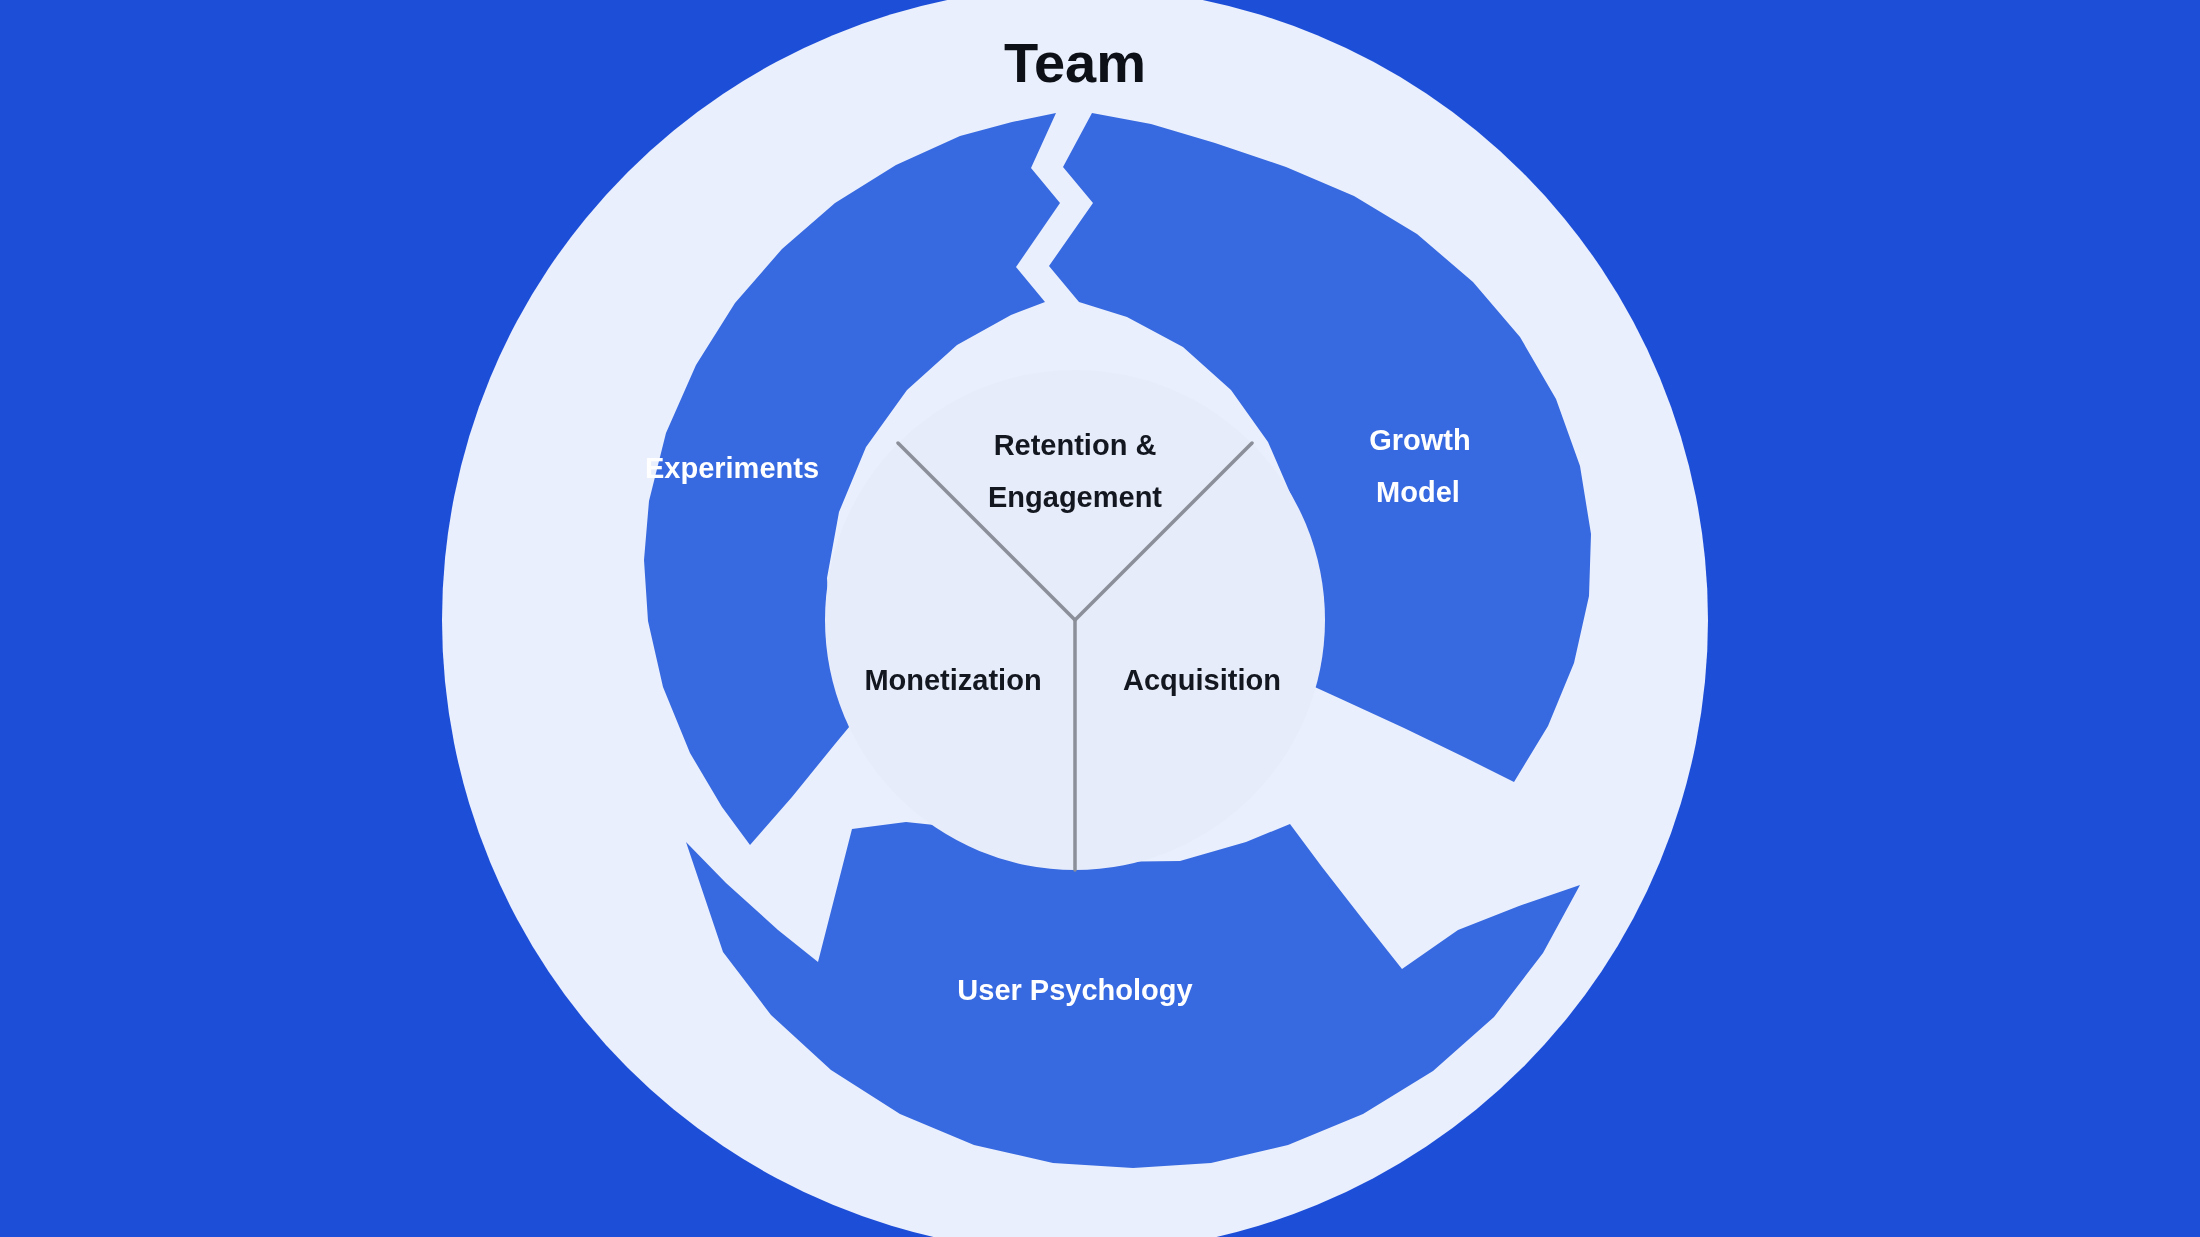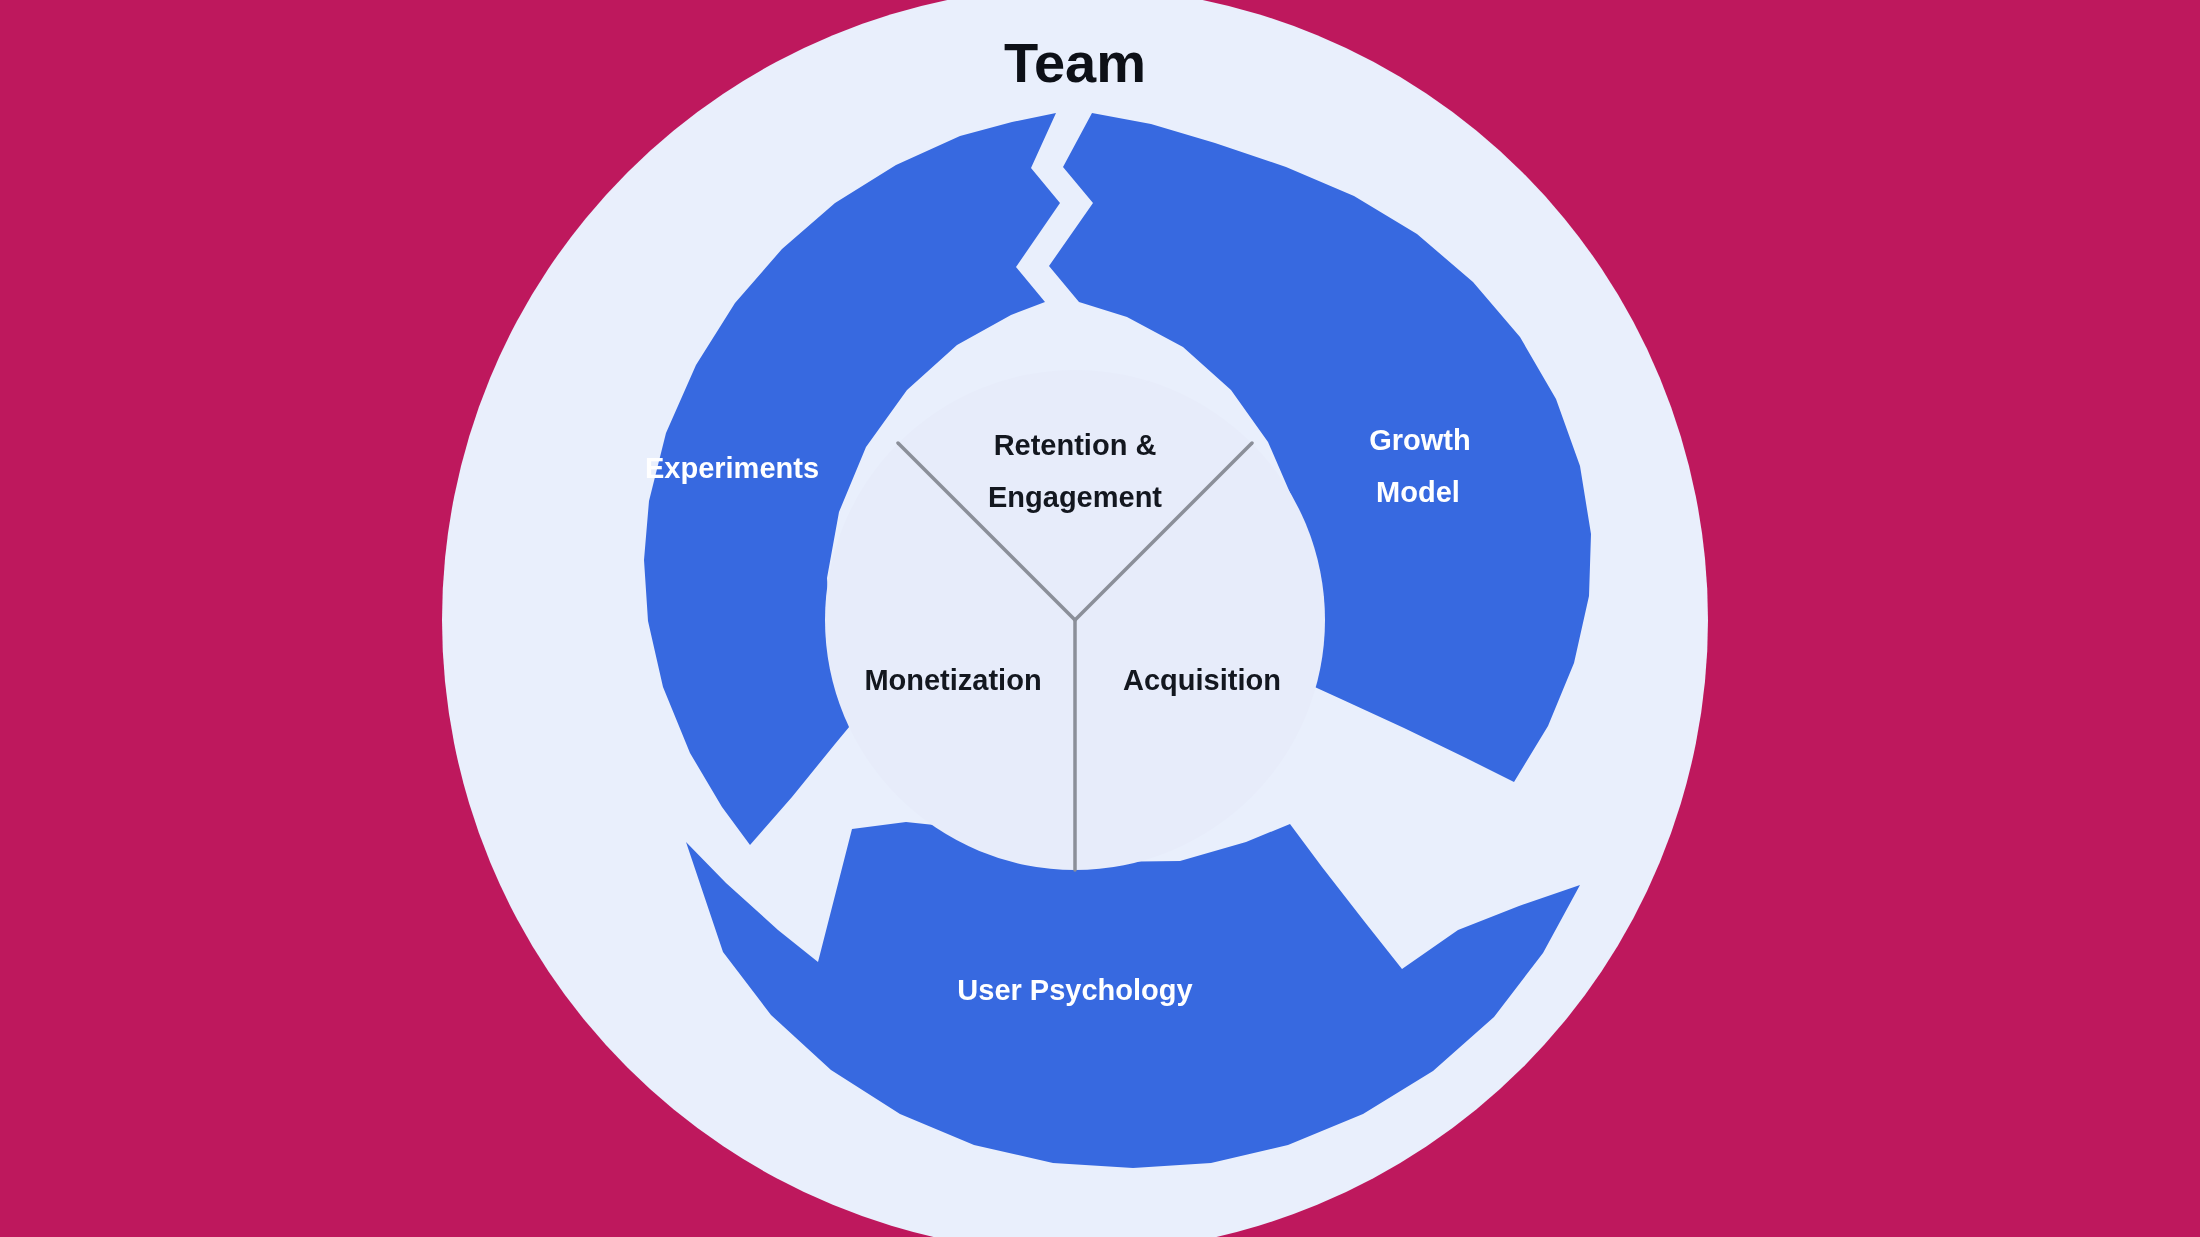--- a/index.html
+++ b/index.html
@@ -11,21 +11,21 @@
   body {
     width: 2200px;
     height: 1237px;
     overflow: hidden;
     font-family: "Liberation Sans", sans-serif;
   }
   #stage {
     position: relative;
     width: 2200px;
     height: 1237px;
-    background: #be185d;
+    background: #1d4ed8;
   }
   #diagram-svg {
     position: absolute;
     left: 0;
     top: 0;
     width: 2200px;
     height: 1237px;
     display: block;
   }
   .ring-label {

